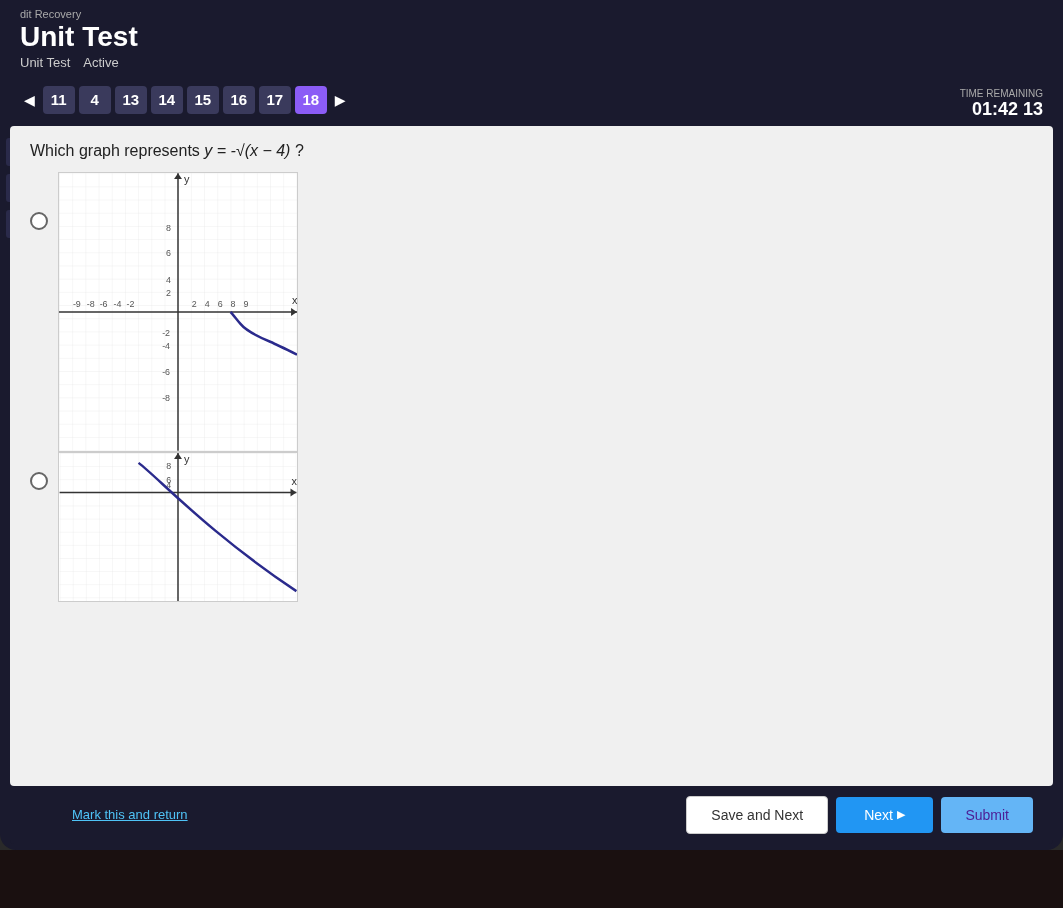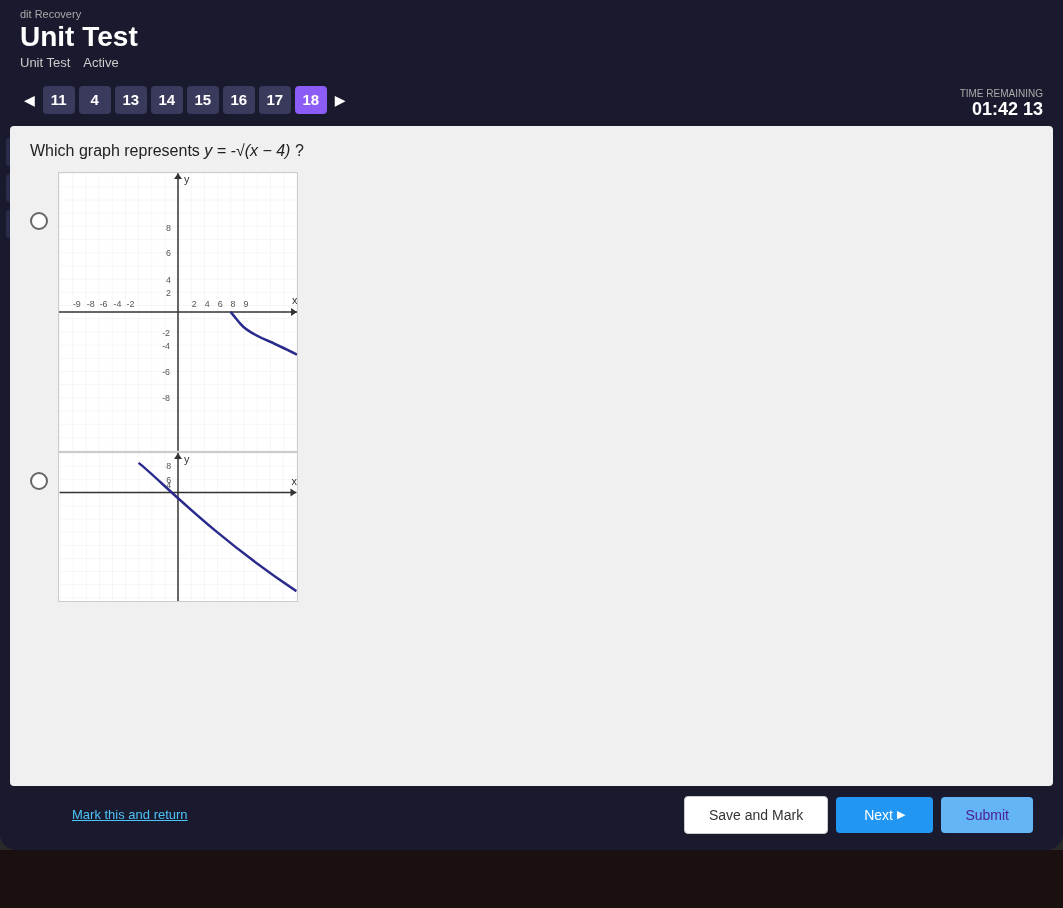--- a/index.html
+++ b/index.html
@@ -381,21 +381,21 @@
         </svg>
       </div>
     </div>
 
   </div>
 
   <div class="footer-bar">
     <a class="mark-return-link">Mark this and return</a>
 
     <div class="footer-buttons">
-      <button class="btn-save">Save and Mark</button>
+      <button class="btn-save">Save and Next</button>
       <button class="btn-next">Next</button>
       <button class="btn-submit">Submit</button>
     </div>
   </div>
 
 </div>
 
 <div class="bottom-bar"></div>
 
 </body></html>

